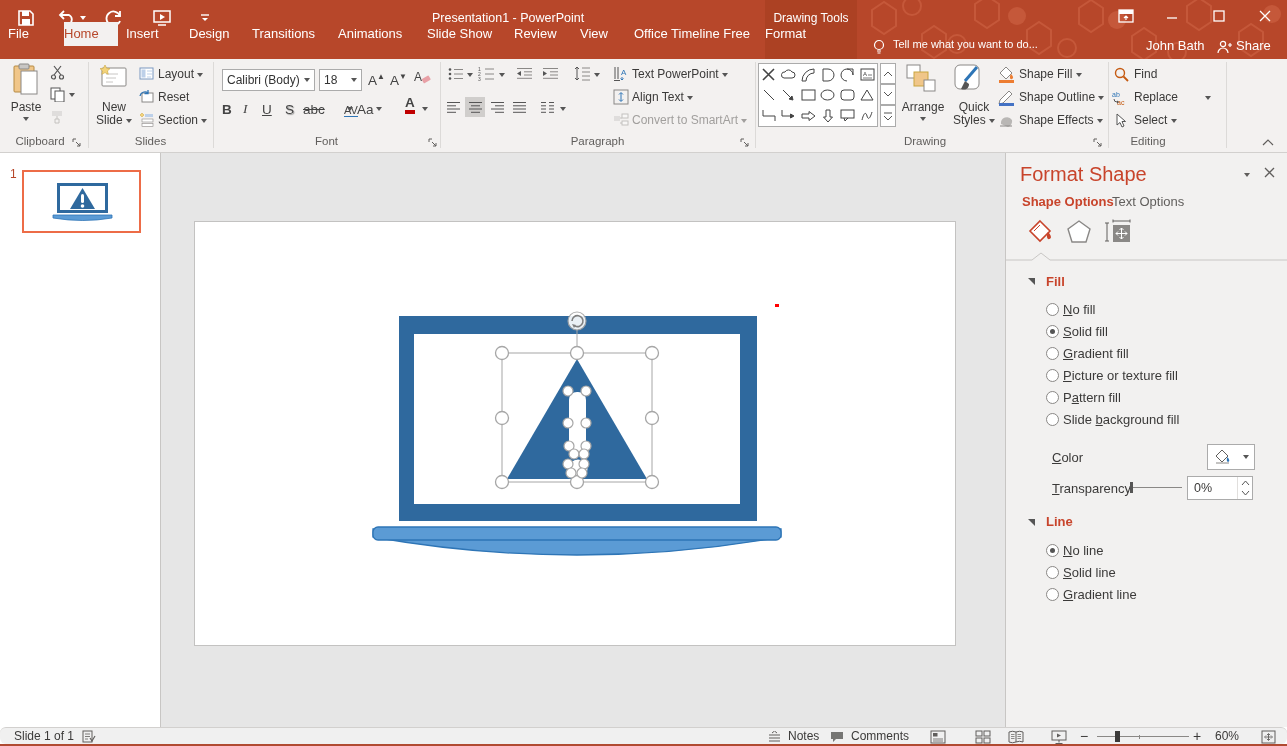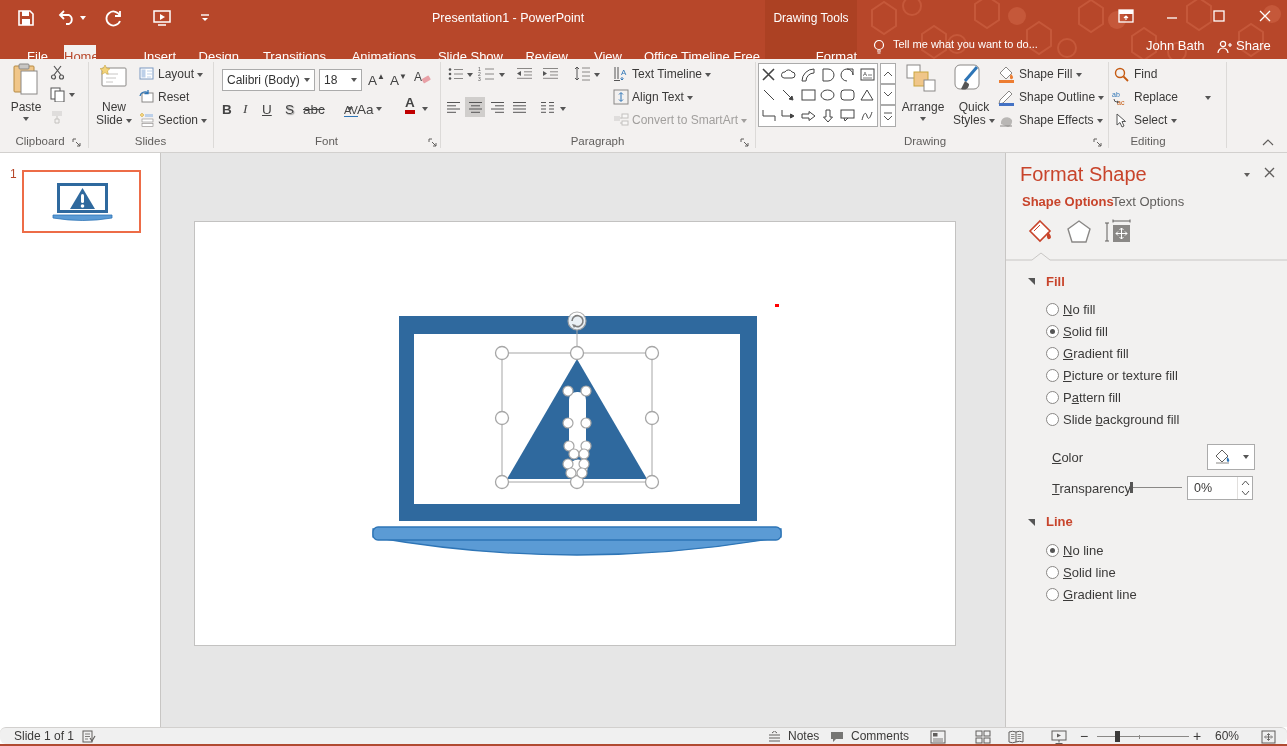--- a/index.html
+++ b/index.html
@@ -6,21 +6,21 @@
 html,body{width:1287px;height:746px;overflow:hidden;}
 body{font-family:"Liberation Sans",sans-serif;font-size:12px;color:#3B3A39;background:#fff;position:relative;}
 .abs{position:absolute;}
 
 #titlebar{position:absolute;left:0;top:0;width:1287px;height:59px;background:#B7472A;color:#fff;}
 #ctxbg{position:absolute;left:765px;top:0;width:92px;height:59px;background:#AC4123;}
 .qat-ic{position:absolute;top:8px;width:20px;height:20px;}
 .ttl{position:absolute;top:11px;font-size:12.5px;color:#fff;white-space:nowrap;}
 .winbtn{position:absolute;top:0;width:34px;height:32px;display:flex;align-items:center;justify-content:center;}
 
-.tab{position:absolute;top:45px;height:24px;line-height:24px;text-align:right;font-size:13px;color:#fff;white-space:nowrap;}
+.tab{position:absolute;top:22px;height:24px;line-height:24px;text-align:left;font-size:13px;color:#fff;white-space:nowrap;}
 .tab.sel{background:#F3F1F0;color:#B7472A;}
 
 #ribbon{position:absolute;left:0;top:59px;width:1287px;height:94px;background:#F3F1F0;border-bottom:1px solid #D2D0CE;}
 .vsep{position:absolute;top:3px;height:86px;width:1px;background:#DCDAD8;}
 .glabel{position:absolute;top:76px;height:14px;font-size:11.5px;color:#605E5C;text-align:center;}
 .rlbl{position:absolute;font-size:12px;color:#3B3A39;white-space:nowrap;height:16px;line-height:16px;}
 .biglbl{position:absolute;font-size:12px;color:#3B3A39;text-align:center;white-space:nowrap;}
 .car{display:inline-block;width:0;height:0;border-left:3px solid transparent;border-right:3px solid transparent;border-top:4px solid #555;vertical-align:middle;}
 .car.abs2{position:absolute;}
 .combo{position:absolute;height:22px;background:#fff;border:1px solid #ABABAB;display:flex;align-items:center;padding:0 4px;font-size:12px;color:#333;white-space:nowrap;overflow:hidden;}
@@ -116,21 +116,21 @@
         <rect x="1" y="1" width="10" height="10" fill="none" stroke="#fff" stroke-width="1.3"></rect>
       </svg>
     </div>
   <div class="winbtn" style="left:1248px">
       <svg width="12" height="12">
         <path d="M1,1 L11,11 M11,1 L1,11" stroke="#fff" stroke-width="1.3"></path>
       </svg>
     </div>
 
   <div class="tab" style="left:8px;width:40px">File</div>
-  <div class="tab sel" style="left:64px;width:32px">Home</div>
+  <div class="tab sel" style="left:64px;width:54px">Home</div>
   <div class="tab" style="left:126px;width:50px">Insert</div>
   <div class="tab" style="left:189px;width:50px">Design</div>
   <div class="tab" style="left:252px;width:74px">Transitions</div>
   <div class="tab" style="left:338px;width:78px">Animations</div>
   <div class="tab" style="left:427px;width:76px">Slide Show</div>
   <div class="tab" style="left:514px;width:54px">Review</div>
   <div class="tab" style="left:580px;width:42px">View</div>
   <div class="tab" style="left:634px;width:126px">Office Timeline Free</div>
   <div class="tab" style="left:765px;width:92px">Format</div>
 
@@ -287,21 +287,21 @@
   <svg class="abs" style="left:540px;top:42px" width="15" height="13" viewBox="0 0 15 13">
       <path d="M1,1.5 h5 M1,4.8 h5 M1,8 h5 M1,11.3 h5 M9,1.5 h5 M9,4.8 h5 M9,8 h5 M9,11.3 h5" stroke="#555"></path>
     </svg>
   <span class="car abs2" style="left:560px;top:48px"></span>
   <svg class="abs" style="left:613px;top:7px" width="16" height="16" viewBox="0 0 16 16">
       <path d="M2,1 v12 M5,1 v12" stroke="#555"></path>
       <path d="M1,14.5 h6" stroke="#555"></path>
       <text x="8" y="9" font-size="8" fill="#2E75B6">A</text>
       <path d="M9,11 v3 m-1.5,-1.5 l1.5,1.5 1.5,-1.5" stroke="#2E75B6" fill="none"></path>
     </svg>
-  <div class="rlbl" style="left:632px;top:7px"><span>Text Timeline</span> <span class="car"></span></div>
+  <div class="rlbl" style="left:632px;top:7px"><span>Text PowerPoint</span> <span class="car"></span></div>
   <svg class="abs" style="left:613px;top:30px" width="16" height="16" viewBox="0 0 16 16">
       <rect x="1" y="1" width="14" height="14" fill="none" stroke="#8A8886"></rect>
       <path d="M8,4 v8 m-2,-6.5 l2,-2 2,2 m-4,5 l2,2 2,-2" stroke="#2E75B6" fill="none"></path>
     </svg>
   <div class="rlbl" style="left:632px;top:30px"><span>Align Text</span> <span class="car"></span></div>
   <svg class="abs" style="left:613px;top:53px" width="16" height="16" viewBox="0 0 16 16" opacity="0.45">
       <rect x="1" y="4" width="6" height="5" fill="#C8C6C4"></rect>
       <rect x="9" y="2" width="6" height="4" fill="#fff" stroke="#8A8886"></rect>
       <rect x="9" y="9" width="6" height="4" fill="#fff" stroke="#8A8886"></rect>
       <path d="M7,6 h2 M7,11 h2" stroke="#8A8886"></path>

